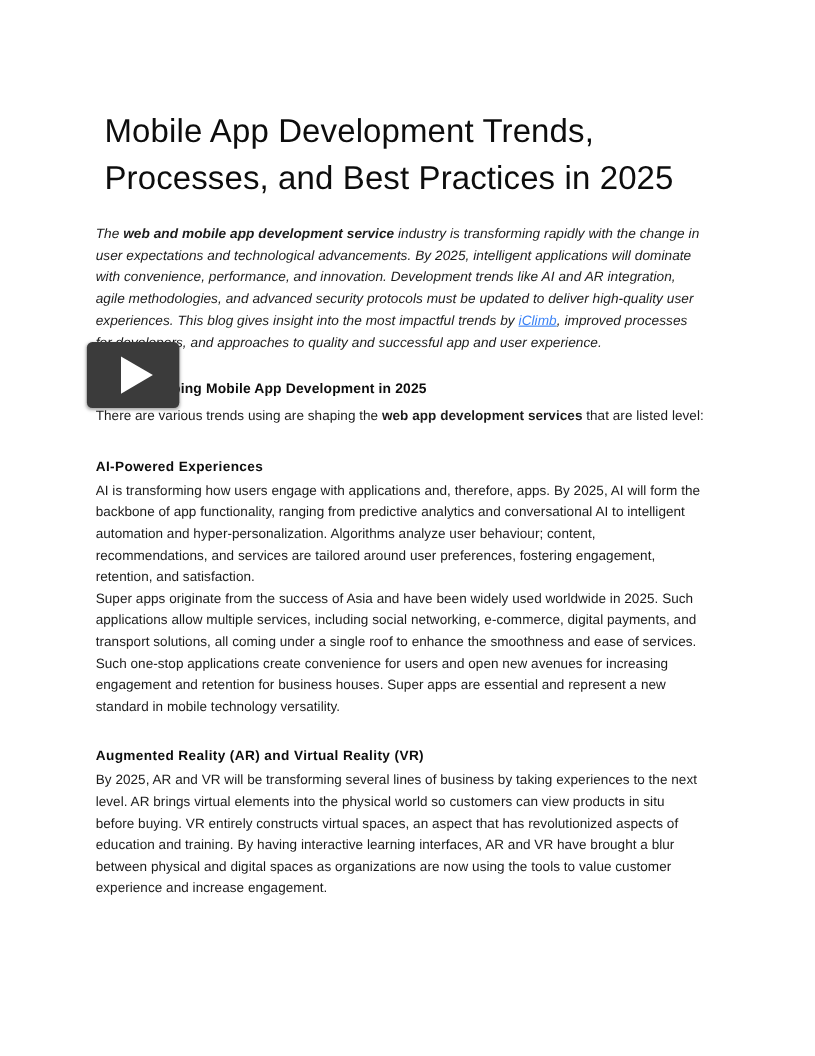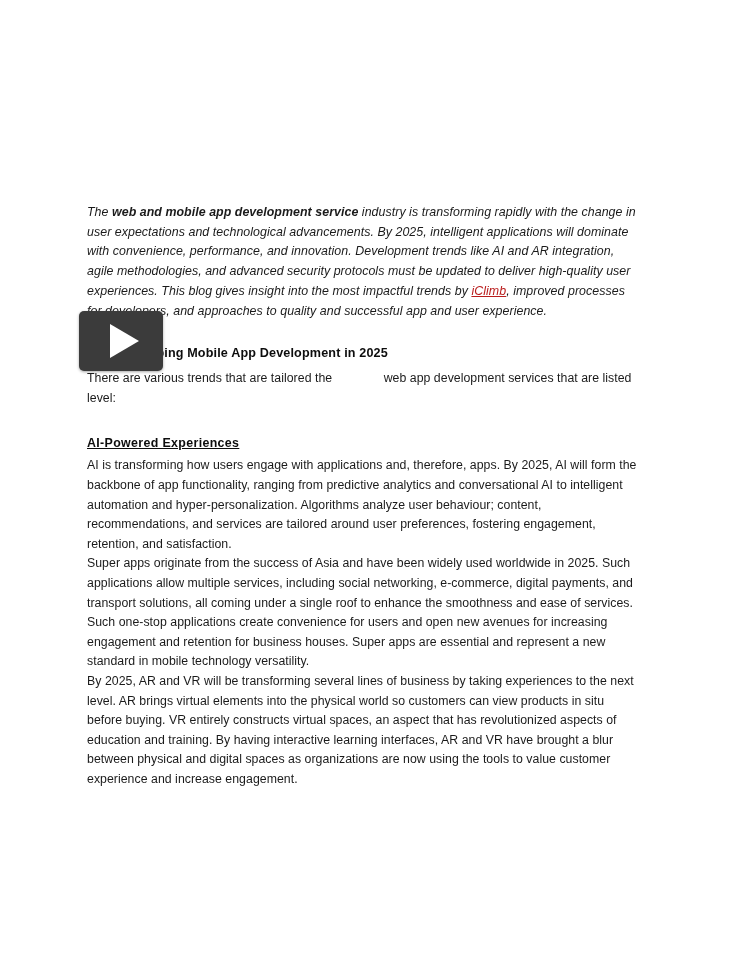--- a/index.html
+++ b/index.html
@@ -51,52 +51,51 @@
     font-style: italic;
     color: #1b1b1b;
     letter-spacing: 0.05px;
     margin: 0 0 0 0;
     text-align: left;
   }
   .intro b {
     font-weight: 700;
   }
   .link {
-    color: #b91c1c;
+    color: #3b82f6;
     text-decoration: underline;
     font-style: italic;
   }
 
   h2.section-heading {
     font-size: 12.6px;
     line-height: 17px;
     font-weight: 700;
     color: #0d0d0d;
     letter-spacing: 0.15px;
     margin: 24px 0 7px 0;
   }
 
   h3.sub-heading {
     font-size: 12.4px;
     line-height: 17px;
     font-weight: 700;
     color: #0d0d0d;
     letter-spacing: 0.35px;
     margin: 27px 0 4px 0;
-    text-decoration: underline;
   }
 
   p.body-text {
     font-size: 12.3px;
     line-height: 19.6px;
     color: #1b1b1b;
     letter-spacing: 0.04px;
     margin: 0;
   }
-  p.body-text b { font-weight: 400; margin-left: 48px; }
+  p.body-text b { font-weight: 700; }
 
   .lead-para { margin-top: 0; }
 
   
   .play-overlay {
     position: absolute;
     left: 79px;
     top: 311px;
     width: 84px;
     height: 60px;
@@ -115,34 +114,36 @@
     border-bottom: 17px solid transparent;
     border-left: 29px solid #ffffff;
     margin-left: 6px;
   }
 </style>
 </head>
 <body>
 
 <div class="page">
 
+  <h1 class="doc-title">Mobile App Development Trends, Processes, and Best Practices in 2025</h1>
 
   <div class="content">
 
     <p class="intro"><span>The </span><b>web and mobile app development service</b><span> industry is transforming rapidly with the change in user expectations and technological advancements. By 2025, intelligent applications will dominate with convenience, performance, and innovation. Development trends like AI and AR integration, agile methodologies, and advanced security protocols must be updated to deliver high-quality user experiences. This blog gives insight into the most impactful trends by </span><a class="link" href="#">iClimb</a><span>, improved processes for developers, and approaches to quality and successful app and user experience.</span></p>
 
     <h2 class="section-heading">Trends Shaping Mobile App Development in 2025</h2>
 
-    <p class="body-text lead-para"><span>There are various trends that are tailored the </span><b>web app development services</b><span> that are listed level:</span></p>
+    <p class="body-text lead-para"><span>There are various trends using are shaping the </span><b>web app development services</b><span> that are listed level:</span></p>
 
     <h3 class="sub-heading">AI-Powered Experiences</h3>
     <p class="body-text">AI is transforming how users engage with applications and, therefore, apps. By 2025, AI will form the backbone of app functionality, ranging from predictive analytics and conversational AI to intelligent automation and hyper-personalization. Algorithms analyze user behaviour; content, recommendations, and services are tailored around user preferences, fostering engagement, retention, and satisfaction.</p>
 
     <p class="body-text">Super apps originate from the success of Asia and have been widely used worldwide in 2025. Such applications allow multiple services, including social networking, e-commerce, digital payments, and transport solutions, all coming under a single roof to enhance the smoothness and ease of services. Such one-stop applications create convenience for users and open new avenues for increasing engagement and retention for business houses. Super apps are essential and represent a new standard in mobile technology versatility.</p>
 
+    <h3 class="sub-heading">Augmented Reality (AR) and Virtual Reality (VR)</h3>
     <p class="body-text">By 2025, AR and VR will be transforming several lines of business by taking experiences to the next level. AR brings virtual elements into the physical world so customers can view products in situ before buying. VR entirely constructs virtual spaces, an aspect that has revolutionized aspects of education and training. By having interactive learning interfaces, AR and VR have brought a blur between physical and digital spaces as organizations are now using the tools to value customer experience and increase engagement.</p>
 
   </div>
 
   <div class="play-overlay" title="Play video">
     <span class="play-triangle"></span>
   </div>
 
 </div>
 

